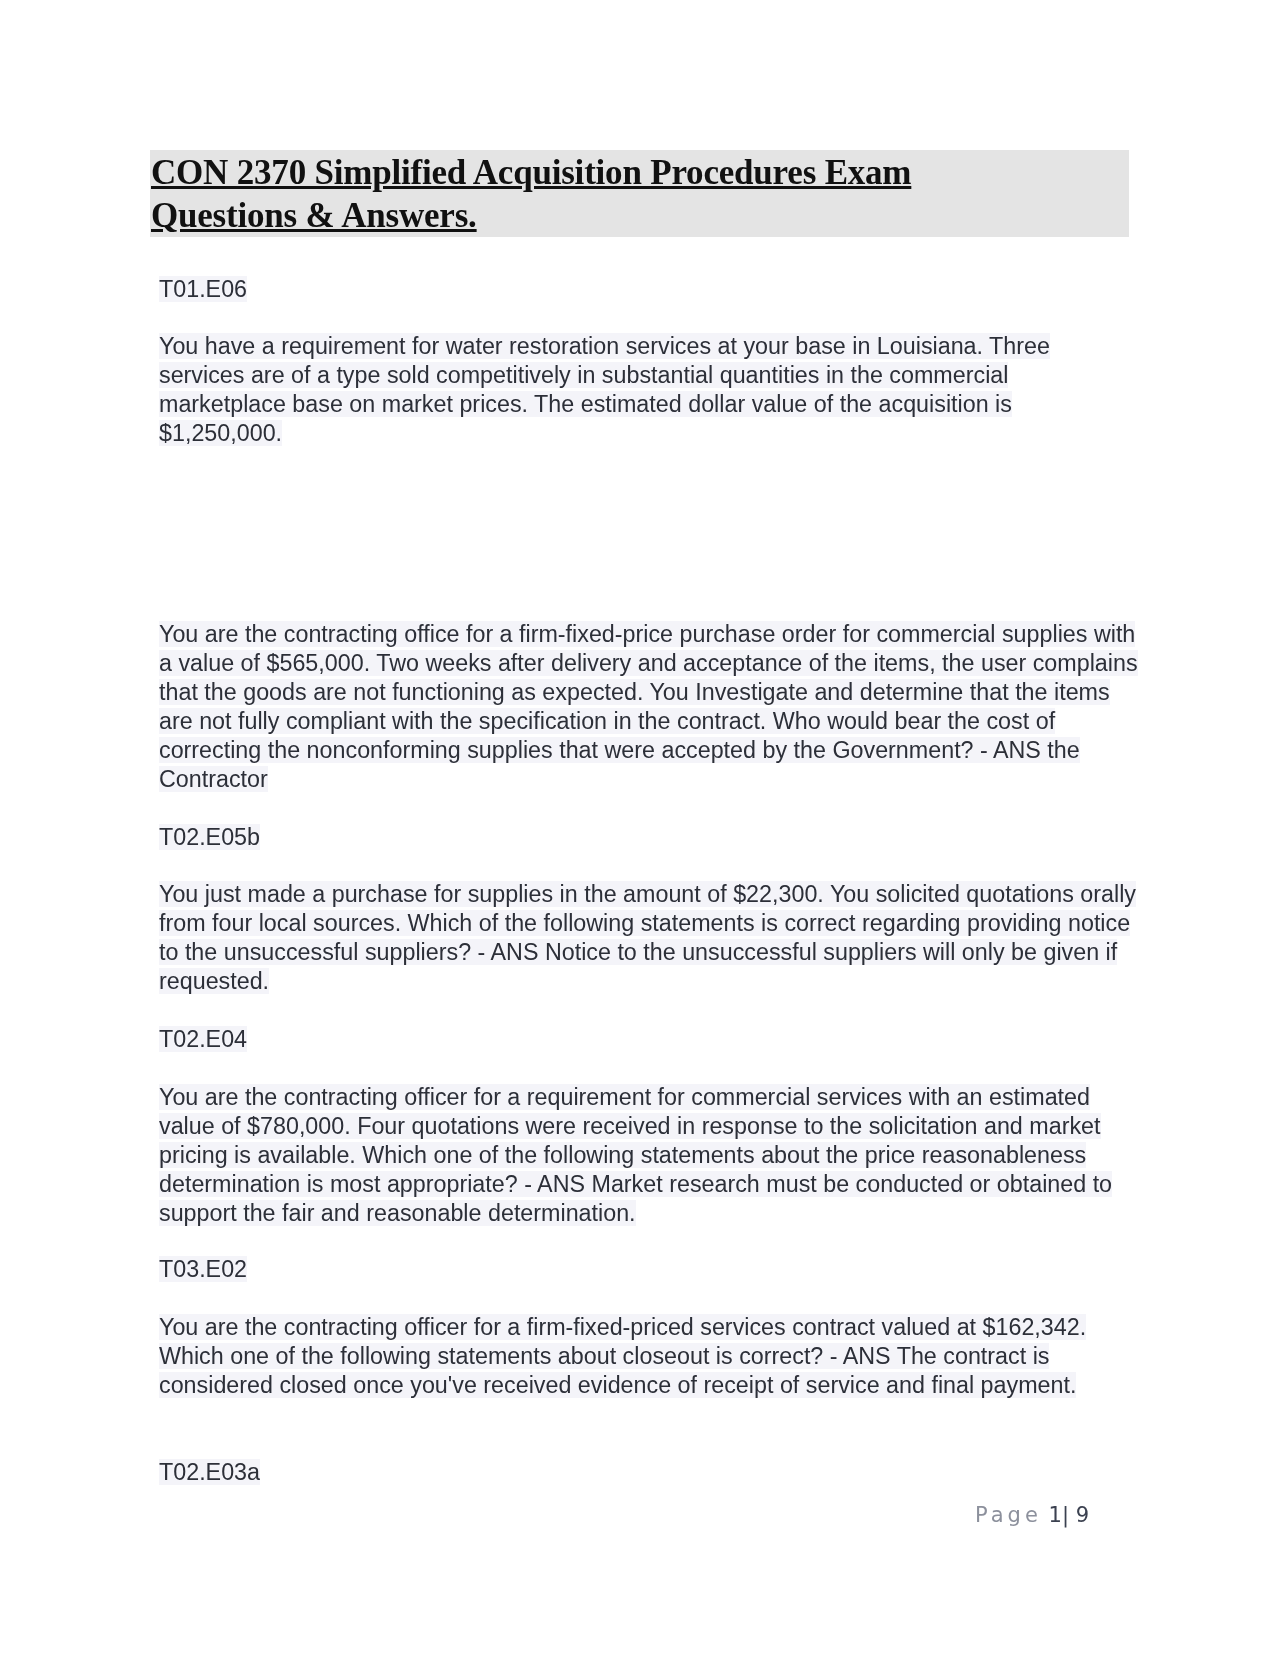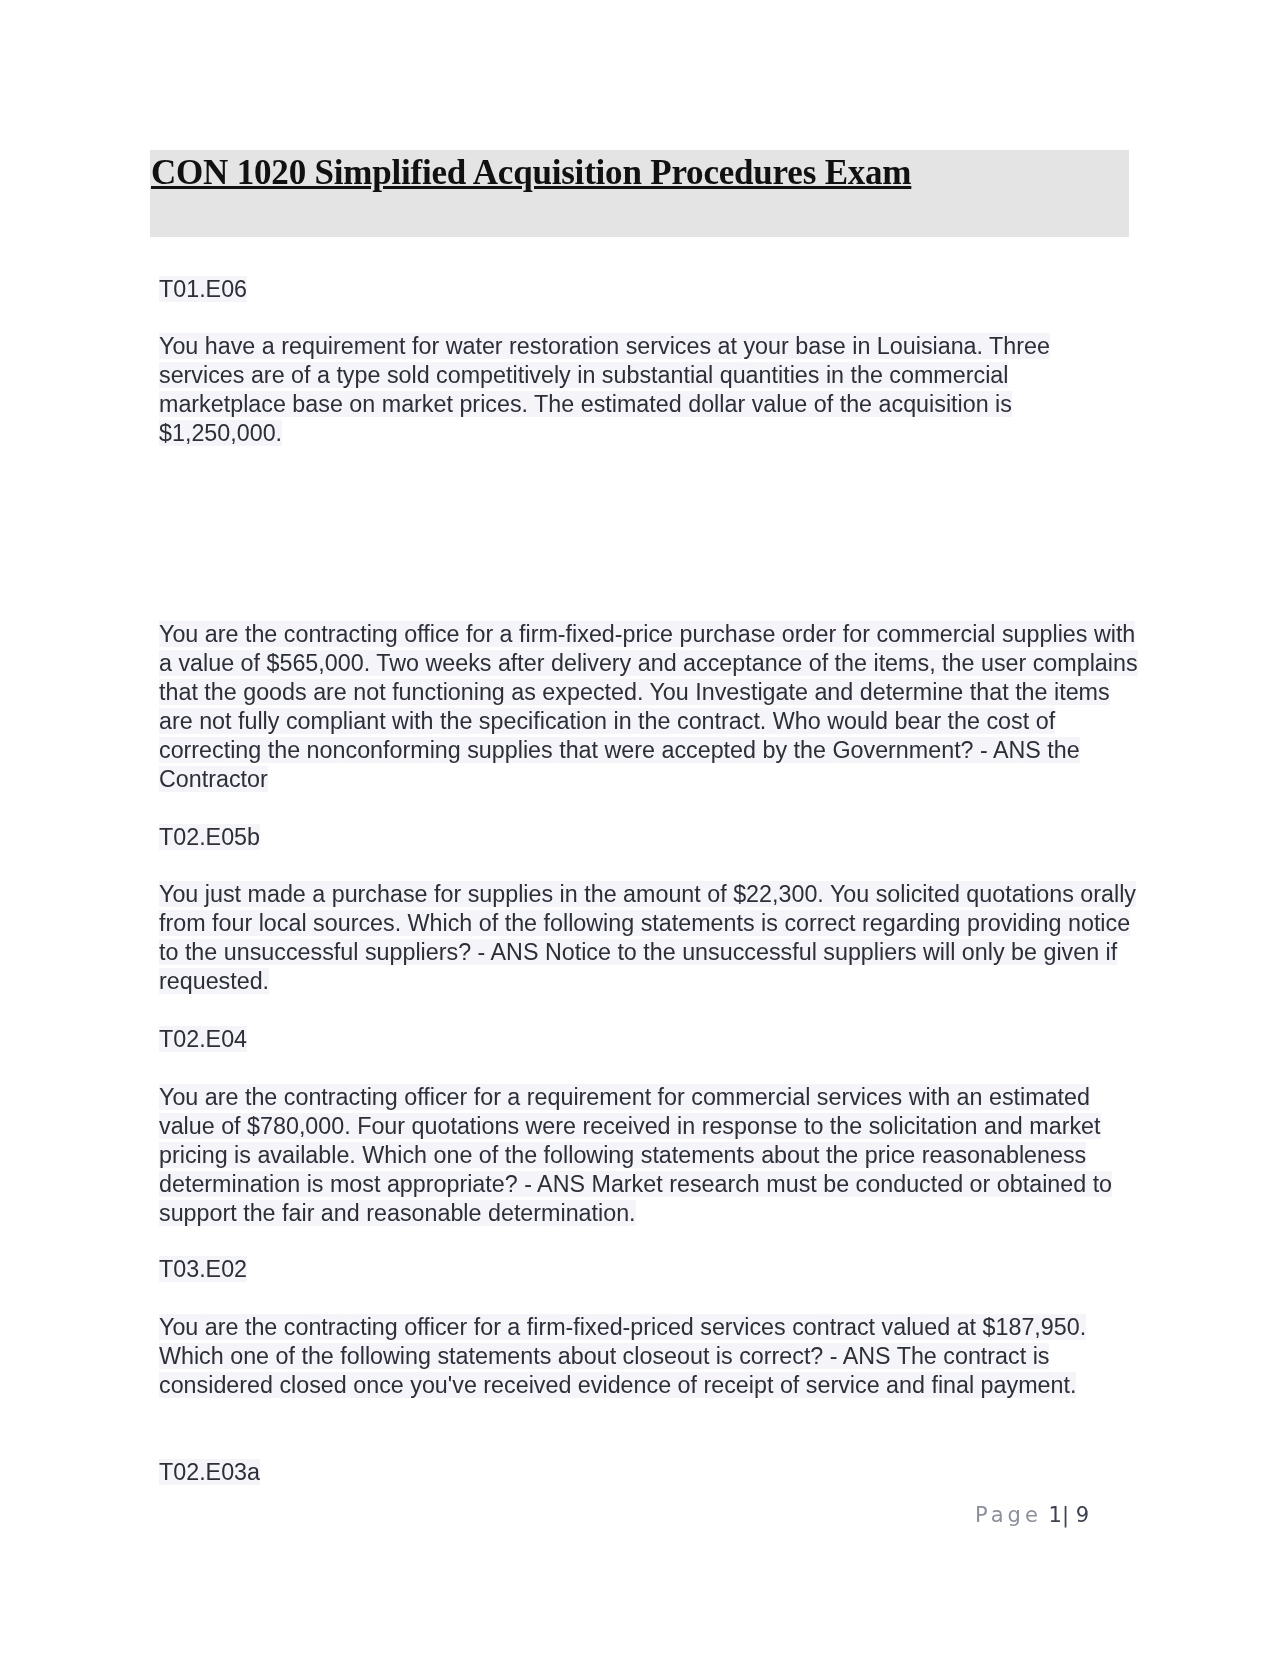--- a/index.html
+++ b/index.html
@@ -23,35 +23,35 @@
   .footer { position: absolute; left: 975px; top: 1503px;
     font-family: "DejaVu Sans", sans-serif; font-size: 21px; color: #8c909c; }
   .footer .pg { letter-spacing: 4px; text-align: center; }
   .footer .num { color: #3b4150; }
 </style>
 </head>
 <body>
 
 <div class="page">
   <div class="title-box"></div>
-  <h1 class="title"><span>CON 1020 Simplified Acquisition Procedures Exam </span><br></h1>
+  <h1 class="title"><span>CON 2370 Simplified Acquisition Procedures Exam </span><br><span>Questions &amp; Answers.</span></h1>
 
   <p class="blk" style="top:267px;"><span class="hl">T01.E06</span></p>
   <p class="blk" style="top:324px;"><span class="hl">You have a requirement for water restoration services at your base in Louisiana. Three services are of a type sold competitively in substantial quantities in the commercial marketplace base on market prices. The estimated dollar value of the acquisition is $1,250,000.</span></p>
 
   <p class="blk" style="top:612px;"><span class="hl">You are the contracting office for a firm-fixed-price purchase order for commercial supplies with a value of $565,000. Two weeks after delivery and acceptance of the items, the user complains that the goods are not functioning as expected. You Investigate and determine that the items are not fully compliant with the specification in the contract. Who would bear the cost of correcting the nonconforming supplies that were accepted by the Government? - ANS the Contractor</span></p>
 
   <p class="blk" style="top:815px;"><span class="hl">T02.E05b</span></p>
   <p class="blk" style="top:872px;"><span class="hl">You just made a purchase for supplies in the amount of $22,300. You solicited quotations orally from four local sources. Which of the following statements is correct regarding providing notice to the unsuccessful suppliers? - ANS Notice to the unsuccessful suppliers will only be given if requested.</span></p>
 
   <p class="blk" style="top:1017px;"><span class="hl">T02.E04</span></p>
   <p class="blk" style="top:1075px;"><span class="hl">You are the contracting officer for a requirement for commercial services with an estimated value of $780,000. Four quotations were received in response to the solicitation and market pricing is available. Which one of the following statements about the price reasonableness determination is most appropriate? - ANS Market research must be conducted or obtained to support the fair and reasonable determination.</span></p>
 
   <p class="blk" style="top:1247px;"><span class="hl">T03.E02</span></p>
-  <p class="blk" style="top:1305px;"><span class="hl">You are the contracting officer for a firm-fixed-priced services contract valued at $187,950. Which one of the following statements about closeout is correct? - ANS The contract is considered closed once you've received evidence of receipt of service and final payment.</span></p>
+  <p class="blk" style="top:1305px;"><span class="hl">You are the contracting officer for a firm-fixed-priced services contract valued at $162,342. Which one of the following statements about closeout is correct? - ANS The contract is considered closed once you've received evidence of receipt of service and final payment.</span></p>
 
   <p class="blk" style="top:1450px;"><span class="hl">T02.E03a</span></p>
 
   <div class="footer">
     <span class="pg">Page</span>
     <span class="num">1</span><span class="num">|</span>
     <span class="num">9</span>
   </div>
 </div>
 

